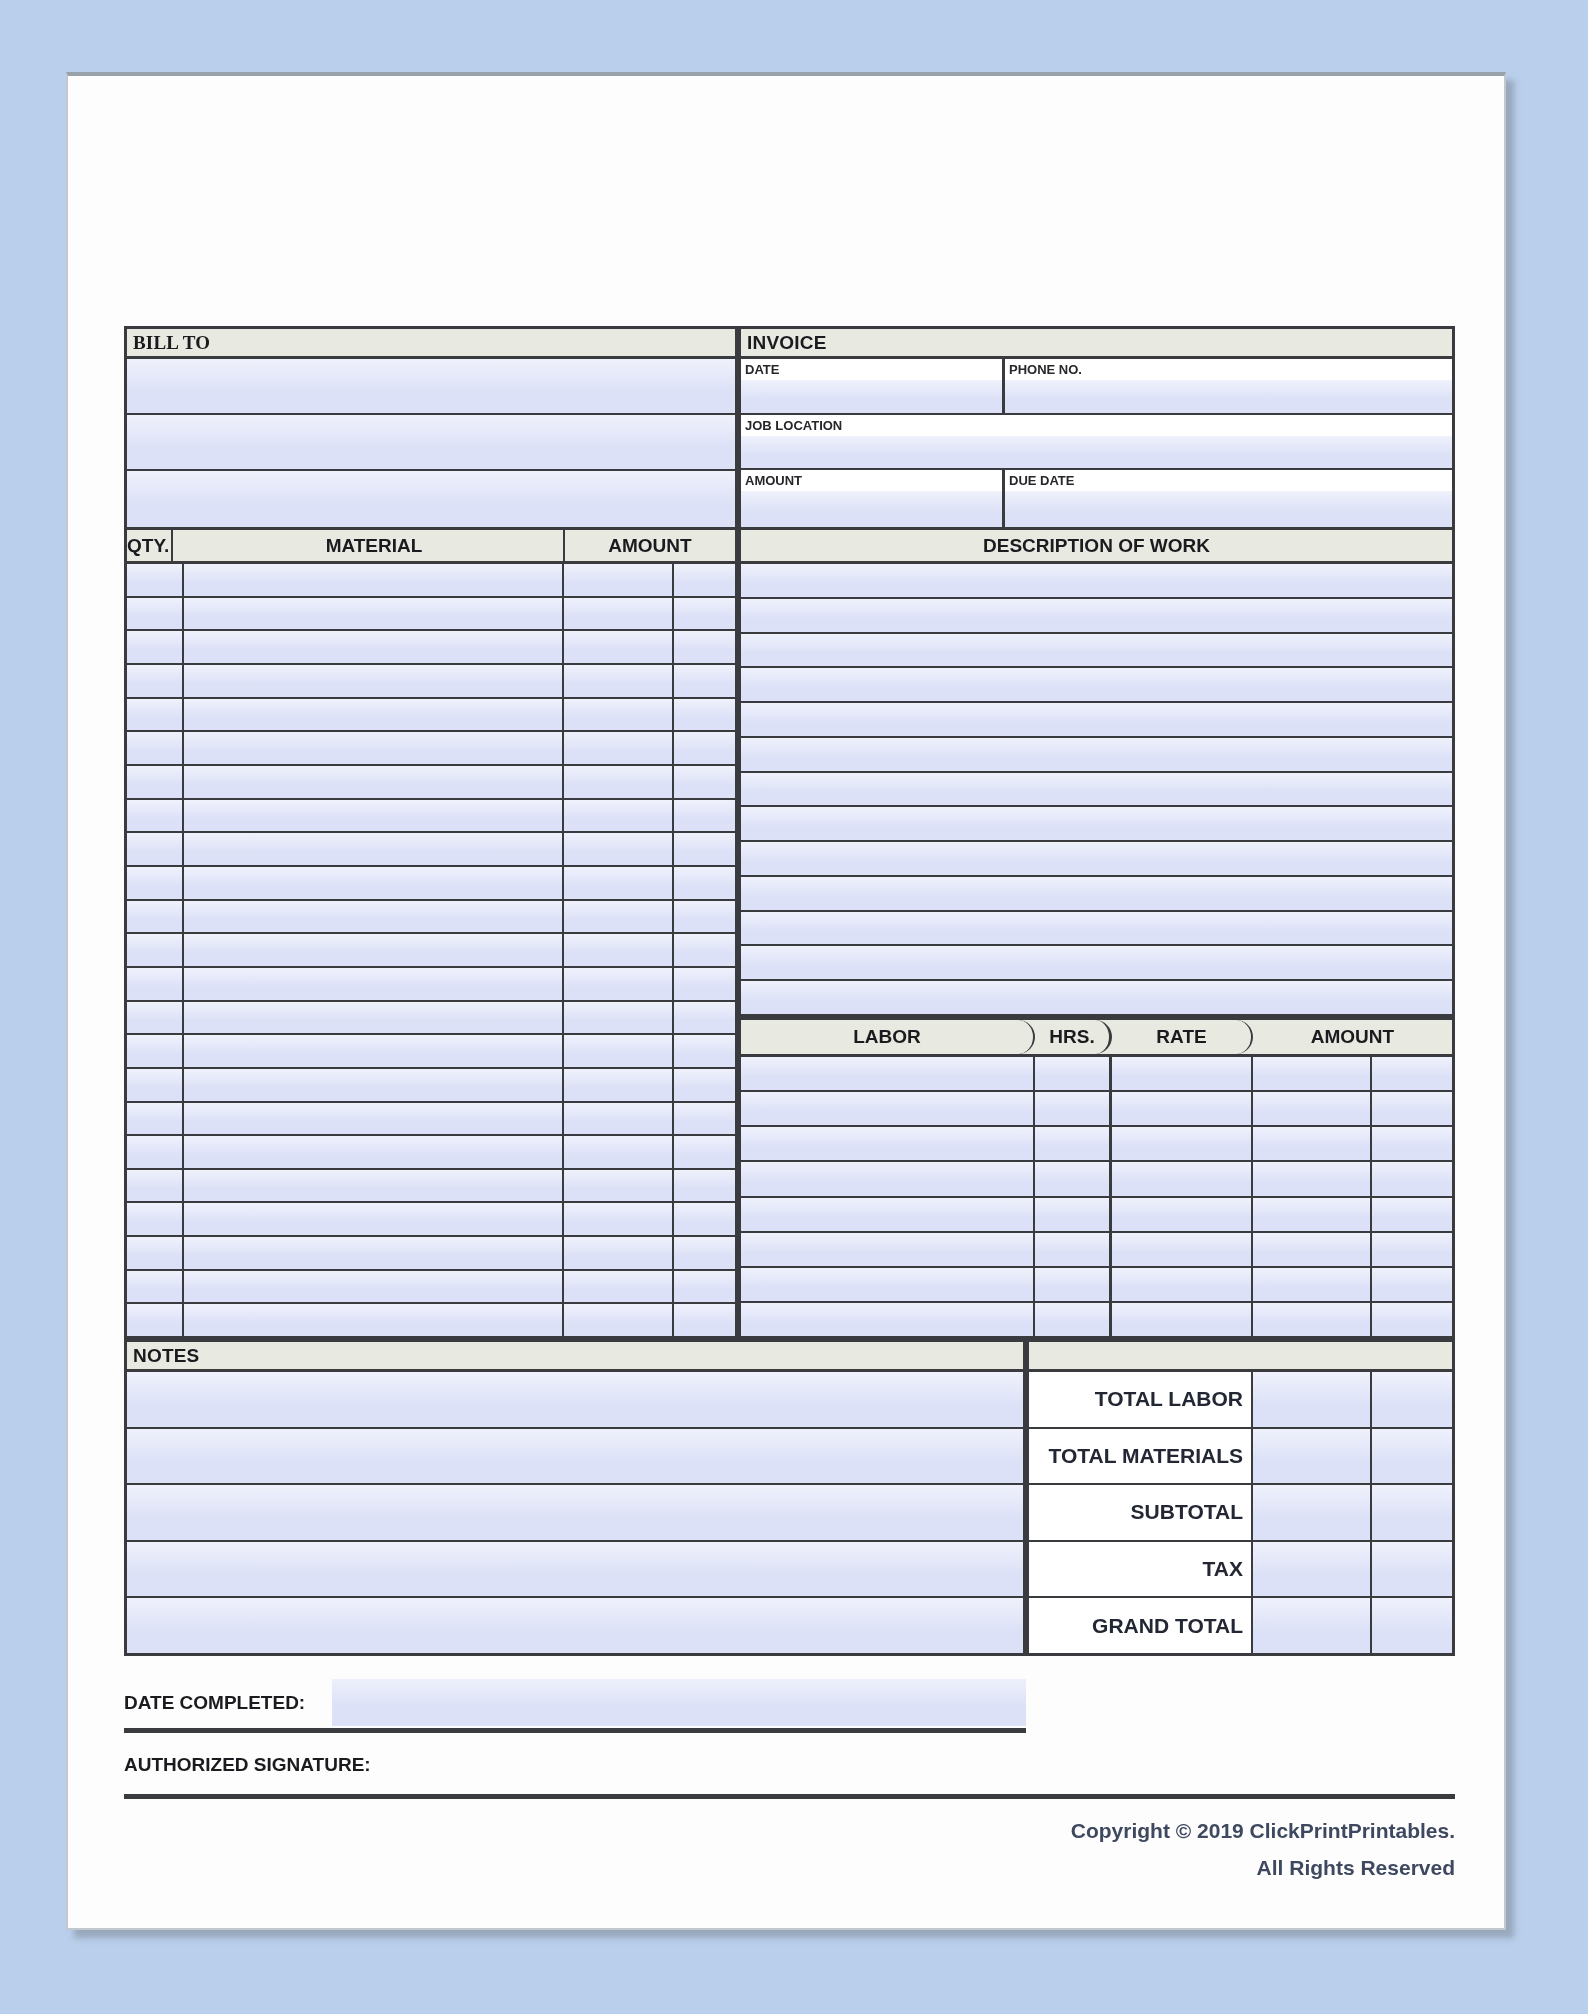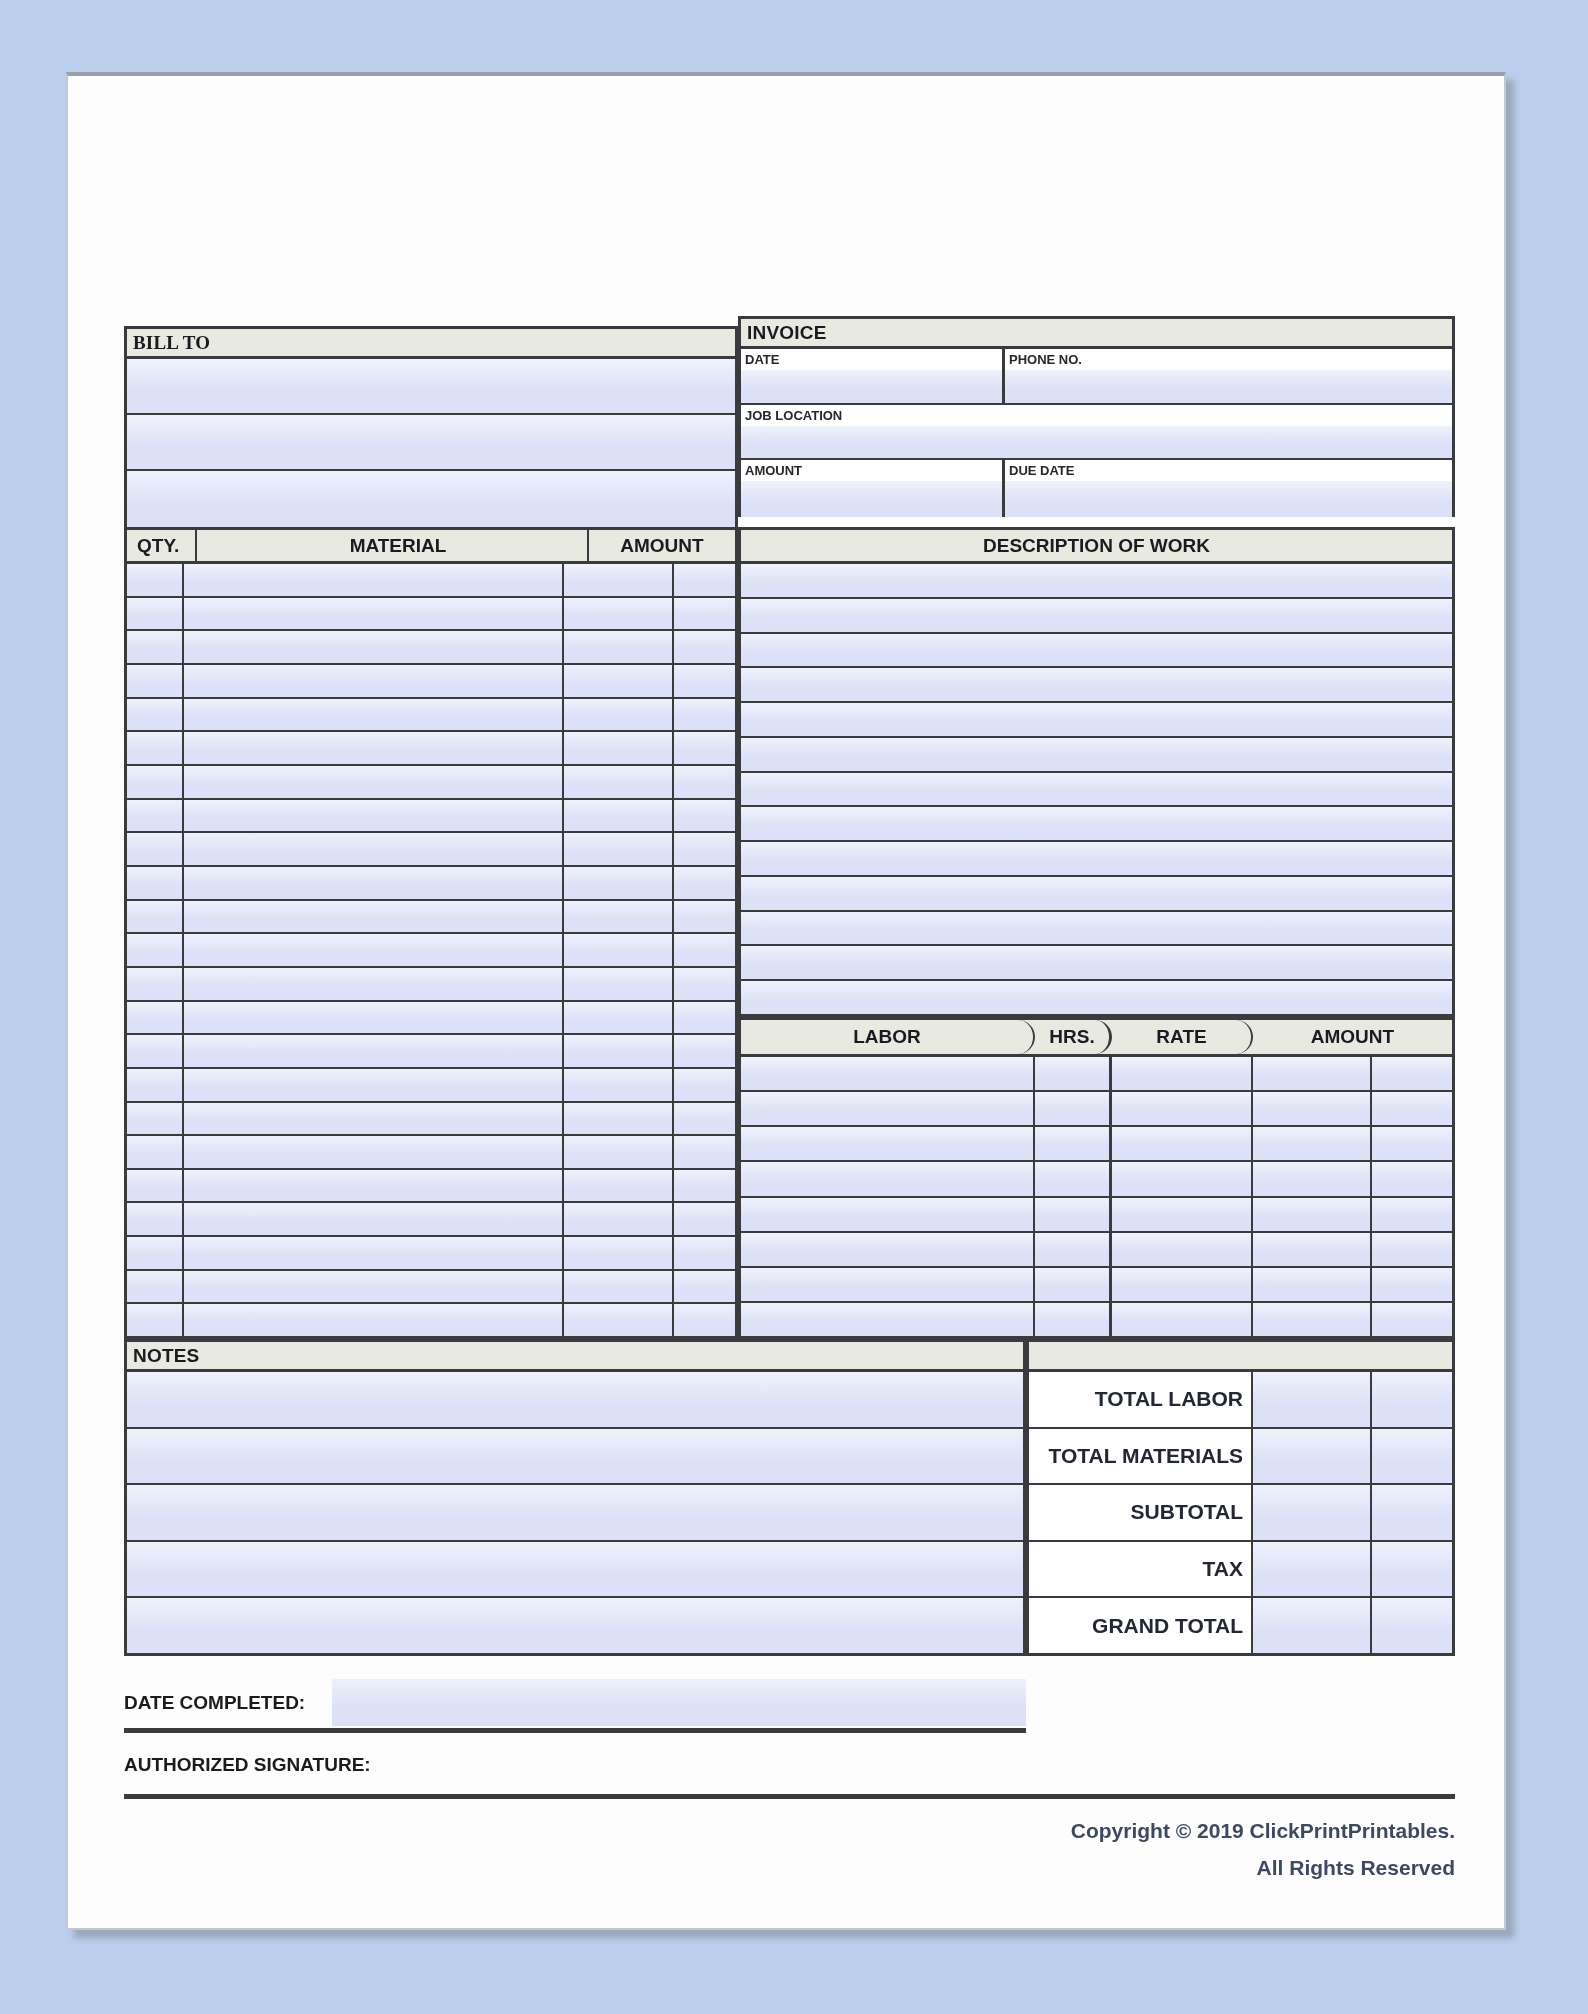--- a/index.html
+++ b/index.html
@@ -28,36 +28,36 @@
   .blue{
     background-image:linear-gradient(180deg,rgba(255,255,255,.55),rgba(255,255,255,0) 60%);
     background-color:var(--fill);
   }
   
   .bill-to{left:56px;top:250px;width:614px;height:201px;font-family:Liberation Serif, serif;}
   .billto-row{height:56px;border-bottom:2px solid var(--bd);}
   .billto-row.last{height:auto;flex:1;border-bottom:none;}
   .bill-to .rows{display:flex;flex-direction:column;height:168px;}
   
-  .invoice{left:670px;top:240px;width:717px;height:201px;}
+  .invoice{left:670px;top:250px;width:717px;height:201px;}
   .inv-rows{display:flex;flex-direction:column;height:168px;}
   .inv-row{display:flex;border-bottom:2px solid var(--bd);}
   .inv-row.r1{height:56px;}
   .inv-row.r2{height:55px;}
   .inv-row.r3{flex:1;border-bottom:none;}
   .inv-cell{display:flex;flex-direction:column;}
   .inv-cell.w-left{width:264px;border-right:3px solid var(--bd);}
   .inv-cell.grow{flex:1;}
   .inv-label{height:21px;font-weight:bold;font-size:13px;color:#26262b;padding:3px 4px 0 4px;background:#fff;}
   .inv-fill{flex:1;}
   
   .materials{left:56px;top:451px;width:614px;height:812px;display:flex;flex-direction:column;}
   .mat-header{display:flex;height:34px;background:var(--gray);border-bottom:3px solid var(--bd);
     font-weight:bold;font-size:19px;color:var(--txt);}
-  .mat-header .qtyh{width:70px;border-right:2px solid var(--bd);display:flex;align-items:center;padding-left:10px;}
+  .mat-header .qtyh{width:46px;border-right:2px solid var(--bd);display:flex;align-items:center;padding-left:0;}
   .mat-header .math{width:380px;border-right:2px solid var(--bd);display:flex;align-items:center;justify-content:center;margin-left:12px;}
   .mat-header .amth{flex:1;display:flex;align-items:center;justify-content:center;}
   .mat-body{display:flex;flex-direction:column;flex:1;}
   .mat-row{display:flex;flex:1;border-bottom:2px solid var(--bd);}
   .mat-row:last-child{border-bottom:none;}
   .mc{border-right:2px solid var(--bd);}
   .mc.qty{width:57px;}
   .mc.mat{width:380px;}
   .mc.amt1{width:110px;}
   .mc.amt2{flex:1;border-right:none;}

